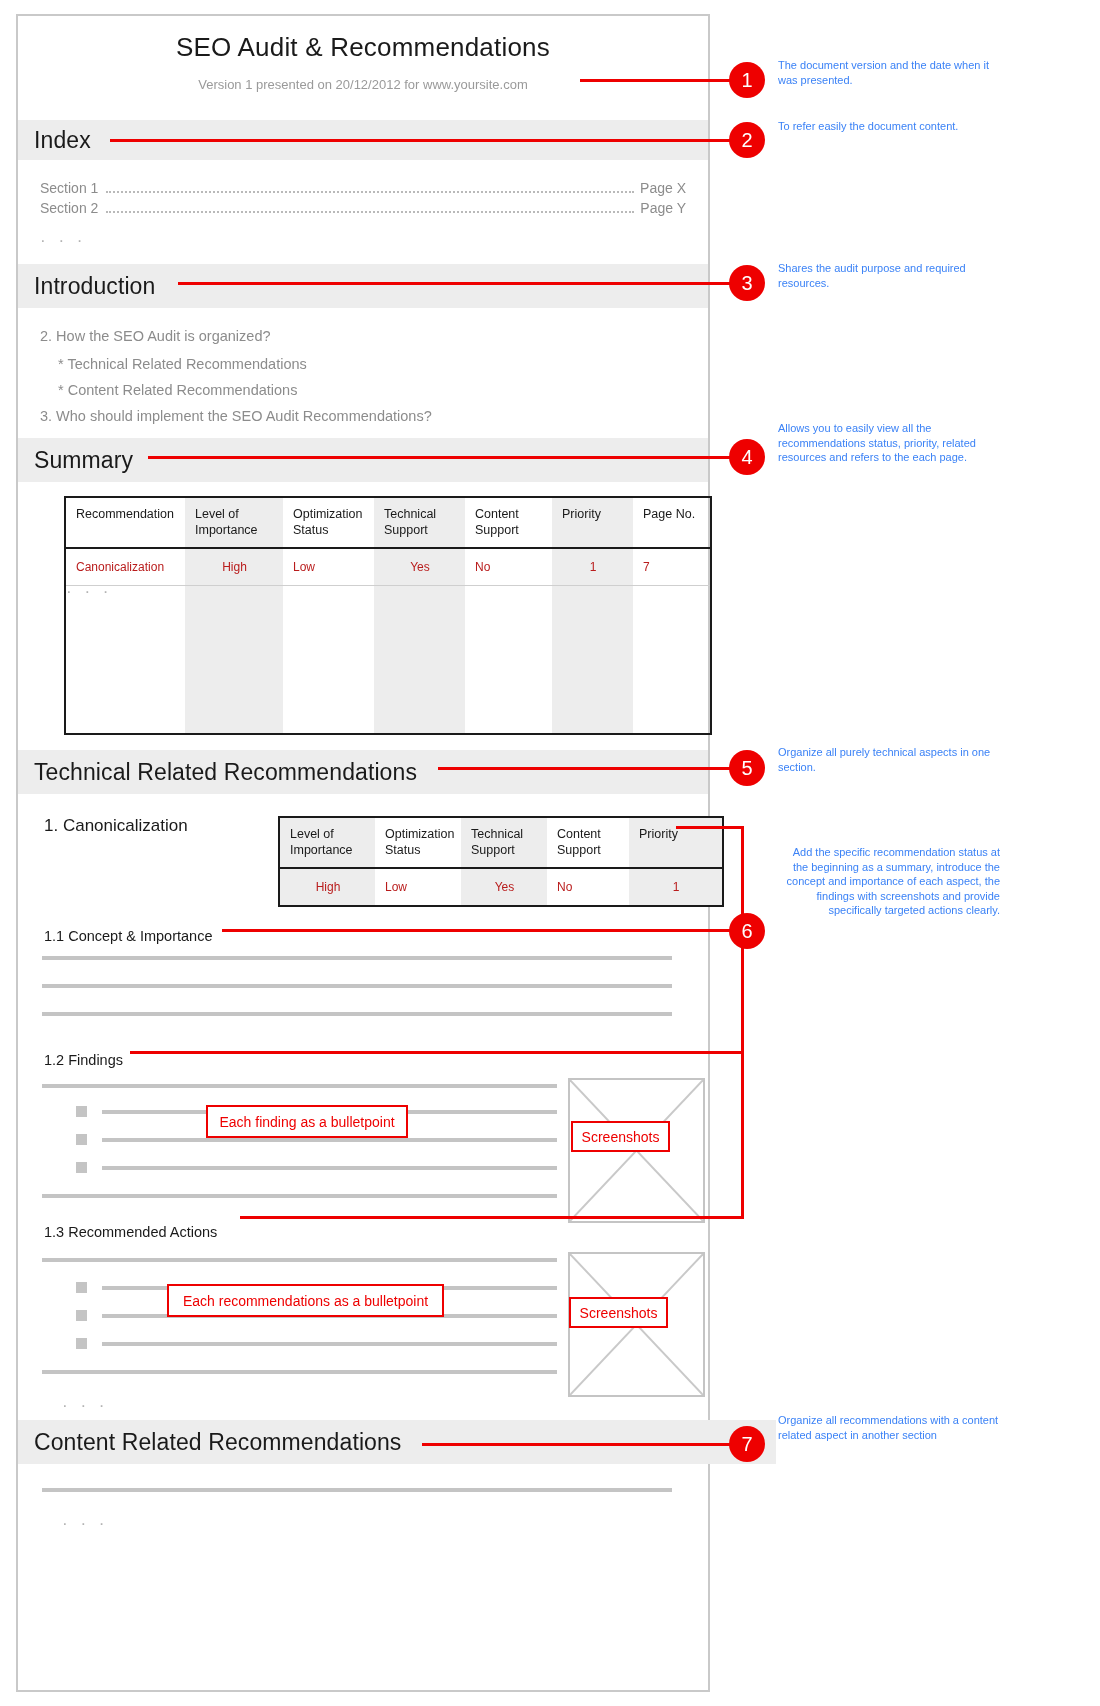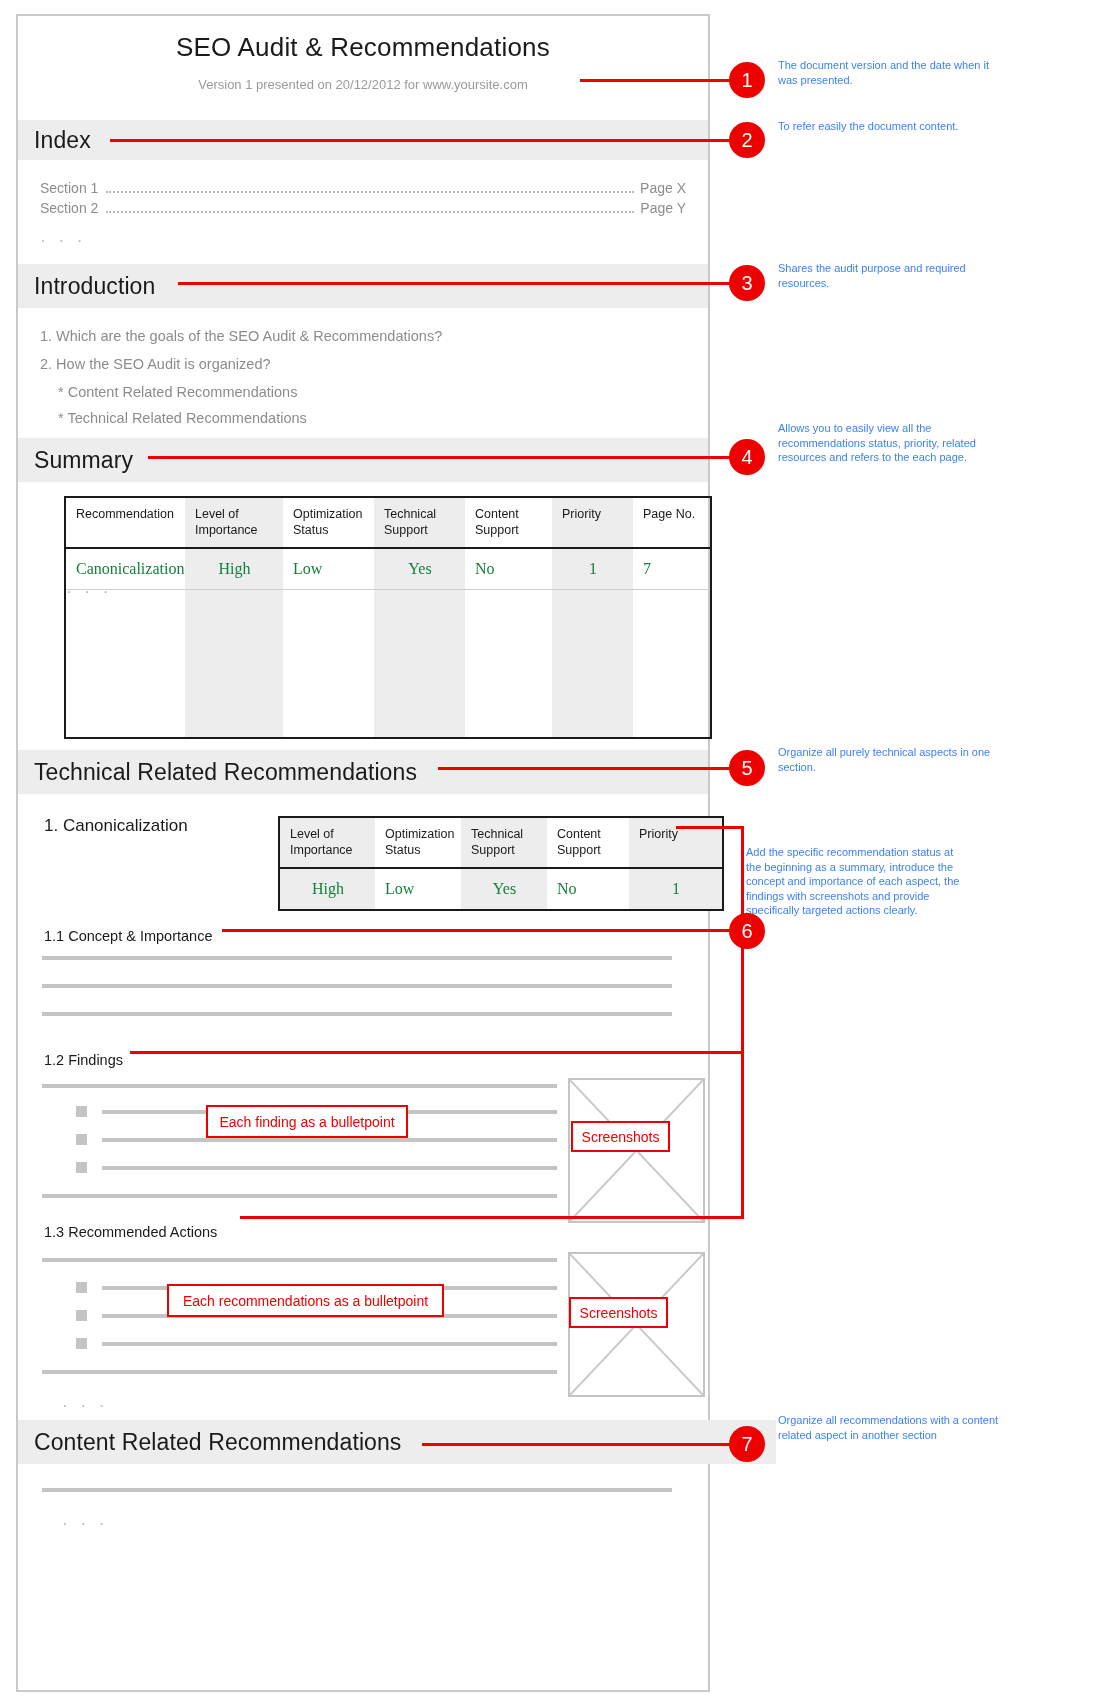--- a/index.html
+++ b/index.html
@@ -98,26 +98,25 @@
     font-size: 12.5px;
     font-weight: 400;
     color: #1a1a1a;
     text-align: left;
     vertical-align: top;
     padding: 9px 9px 9px 10px;
     border-bottom: 2px solid #1a1a1a;
     line-height: 1.25;
   }
   table.wf td {
-    font-size: 16px;
-    color: #15803d;
+    font-size: 12px;
+    color: #b91c1c;
     padding: 11px 9px 11px 10px;
     vertical-align: top;
     border-bottom: 1px solid #cfcfcf;
-    font-family: Liberation Serif, serif;
   }
   table.wf .shade { background: #ededed; }
   table.wf td.shade { background: #ededed; text-align: center; }
   .tbl-summary { position: absolute; left: 22px; top: 480px; width: 646px; }
   .tbl-summary .filler td { height: 148px; border-bottom: none; padding: 0; }
 
   .tbl-inline { position: absolute; left: 236px; top: 800px; width: 444px; }
   .tbl-inline th { font-size: 12px; padding: 8px 8px 8px 9px; }
   .tbl-inline td { font-size: 12px; padding: 10px 8px 10px 9px; border-bottom: none; }
 
@@ -222,24 +221,23 @@
       </div>
     </div>
 
     <div class="ellipsis" style="position:absolute; left:0; top:215px;">· · ·</div>
 
     <div class="sec-bar tall" style="position:absolute; left:0; top:248px; width:690px;">
       <h2>Introduction</h2>
     </div>
 
     <ul class="intro-list" style="position:absolute; left:0; top:294px; width:690px;">
-      <li>1. Which are the goals of the SEO Audit &amp; Recommendations?</li>
       <li>2. How the SEO Audit is organized?</li>
+      <li class="sub">* Technical Related Recommendations</li>
       <li class="sub">* Content Related Recommendations</li>
-      <li class="sub">* Technical Related Recommendations</li>
       <li>3. Who should implement the SEO Audit Recommendations?</li>
     </ul>
 
     <div class="sec-bar tall" style="position:absolute; left:0; top:422px; width:690px;">
       <h2>Summary</h2>
     </div>
 
     <table class="wf tbl-summary">
       <colgroup>
         <col style="width:120px">
@@ -395,19 +393,19 @@
   <div class="ann-line" style="left:676px; top:826px; width:68px;"></div>
 
   <div class="ann-vline" style="left:741px; top:826px; height:392px;"></div>
 
   <div class="ann-line" style="left:222px; top:929px; width:522px;"></div>
 
   <div class="ann-line" style="left:130px; top:1051px; width:614px;"></div>
 
   <div class="ann-line" style="left:240px; top:1216px; width:504px;"></div>
   <div class="badge" style="left:729px; top:913px;">6</div>
-  <div class="ann-text" style="left:746px; top:845px;">Add the specific recommendation status at the beginning as a summary, introduce the concept and importance of each aspect, the findings with screenshots and provide specifically targeted actions clearly.</div>
+  <div class="ann-text" style="left:778px; top:845px;text-align:right;">Add the specific recommendation status at the beginning as a summary, introduce the concept and importance of each aspect, the findings with screenshots and provide specifically targeted actions clearly.</div>
 
   <div class="ann-line" style="left:422px; top:1443px; width:308px;"></div>
   <div class="badge" style="left:729px; top:1426px;">7</div>
   <div class="ann-text" style="left:778px; top:1413px;">Organize all recommendations with a content related aspect in another section</div>
 
 </div>
 
 </body></html>

